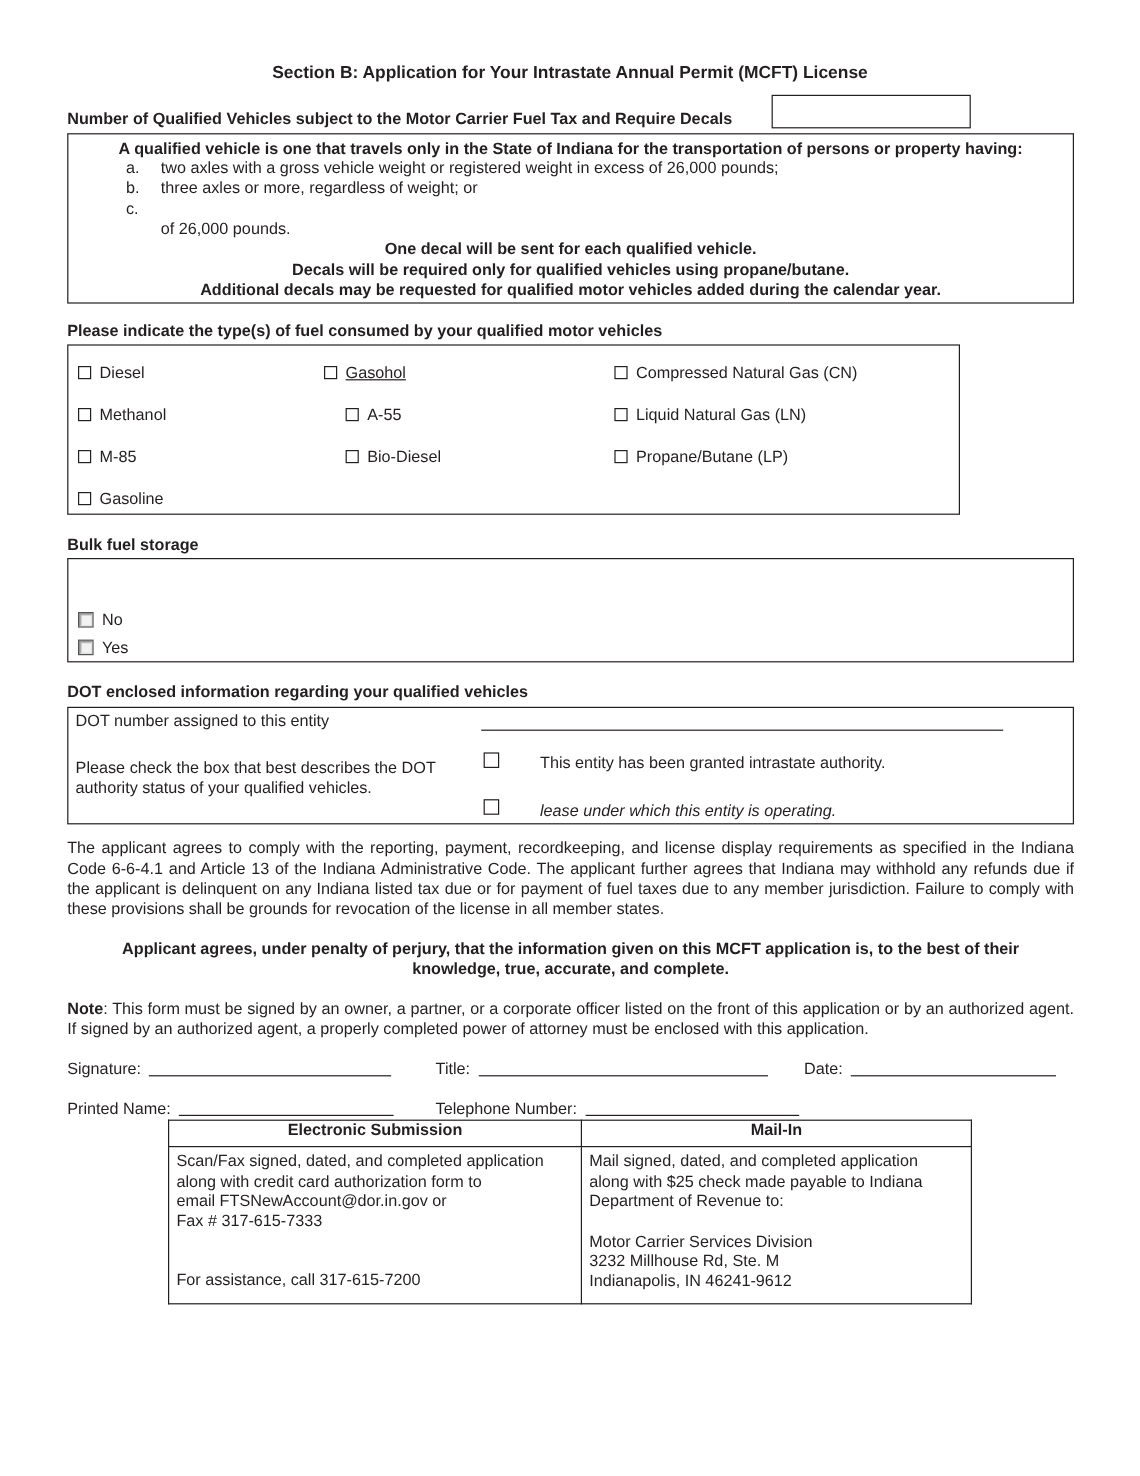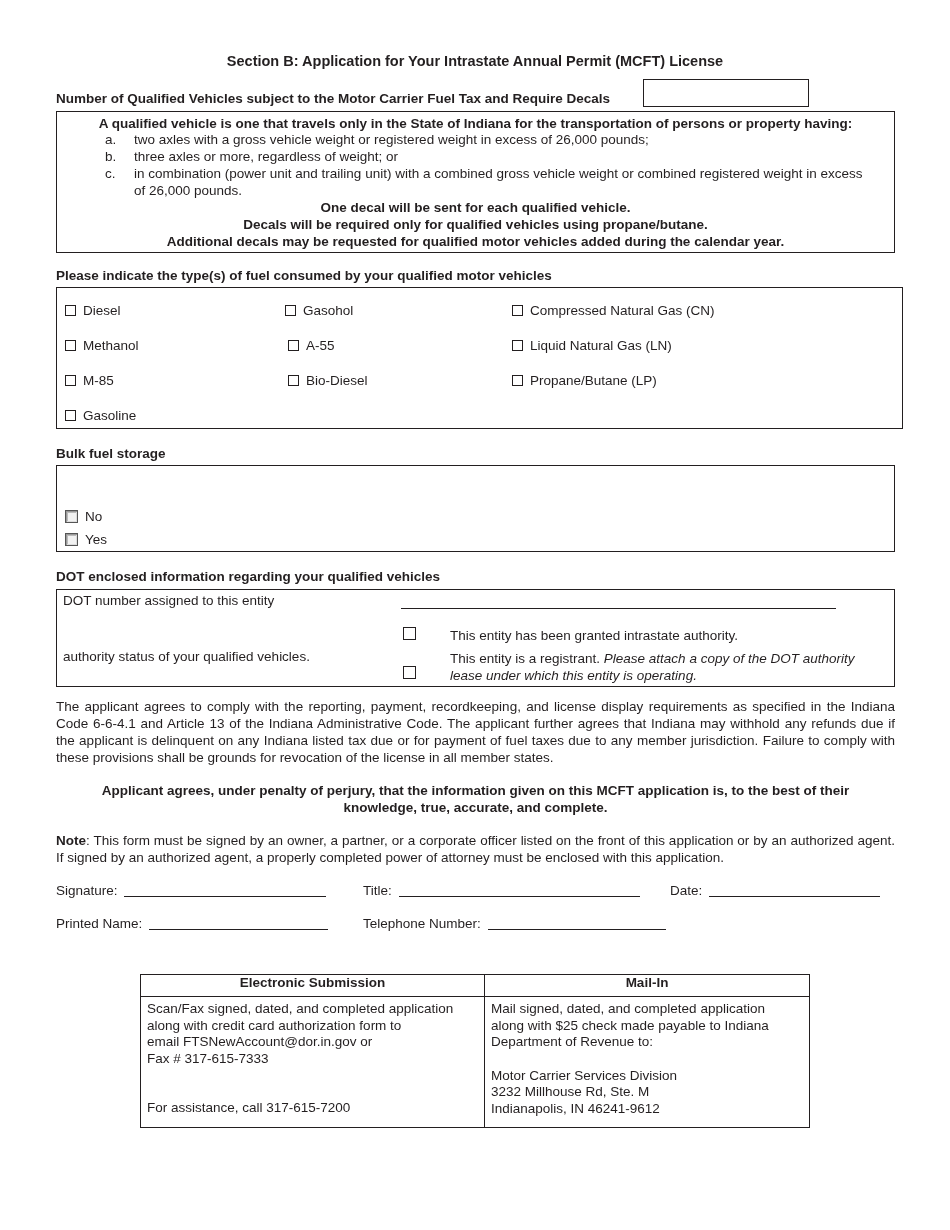--- a/index.html
+++ b/index.html
@@ -18,21 +18,21 @@
   }
   .cb.bevel {
     width: 13px; height: 13px; border: 1px solid #555;
     box-shadow: inset 1px 1px 0 #999, inset -1px -1px 0 #ddd, inset 2px 2px 0 #bbb;
     background: #f2f2f2; vertical-align: -2px;
   }
   .fuel-item { position: absolute; white-space: nowrap; }
   .line { line-height: 17px; }
   .center { text-align: center; }
   .uline { display: inline-block; border-bottom: 1px solid #231f20; height: 13px; vertical-align: -2px; }
-  table.sub { border-collapse: collapse; position: absolute; left: 140px; top: 974px; width: 670px; border-radius: 31px; }
+  table.sub { border-collapse: collapse; position: absolute; left: 140px; top: 933px; width: 670px; border-radius: 31px; }
   table.sub th, table.sub td { border: 1px solid #231f20; vertical-align: top; font-size: 13.5px; }
   table.sub th { height: 21px; padding: 0; font-weight: bold; }
   table.sub td { padding: 4px 6px; line-height: 16.5px; height: 131px; box-sizing: border-box; }
   .it { font-style: italic; }
   .para { line-height: 17px; text-align: justify; text-align-last: left; }
 </style>
 </head>
 <body>
 
 <div class="abs title">Section B: Application for Your Intrastate Annual Permit (MCFT) License</div>
@@ -40,31 +40,30 @@
 <div class="abs hdr" style="left:56px; top:91px;">Number of Qualified Vehicles subject to the Motor Carrier Fuel Tax and Require Decals</div>
 <div class="abs box" style="left:643px; top:79px; width:166px; height:28px; cursor:text;"></div>
 
 <div class="abs box" style="left:56px; top:111px; width:839px; height:142px;">
   <div class="abs bold line" style="left:0; top:3px; width:837px; text-align:center;">A qualified vehicle is one that travels only in the State of Indiana for the transportation of persons or property having:</div>
   <div class="abs line" style="left:48px; top:19px;">a.</div>
   <div class="abs line" style="left:77px; top:19px;">two axles with a gross vehicle weight or registered weight in excess of 26,000 pounds;</div>
   <div class="abs line" style="left:48px; top:36px;">b.</div>
   <div class="abs line" style="left:77px; top:36px;">three axles or more, regardless of weight; or</div>
   <div class="abs line" style="left:48px; top:53px;">c.</div>
-  <div class="abs line" style="left:77px; top:53px;">in combination (power unit and trailing unit) with a combined gross vehicle weight or combined registered weight in excess</div>
   <div class="abs line" style="left:77px; top:70px;">of 26,000 pounds.</div>
   <div class="abs bold line center" style="left:0; top:104px; width:837px;">Decals will be required only for qualified vehicles using propane/butane.</div>
   <div class="abs bold line center" style="left:0; top:87px; width:837px;">One decal will be sent for each qualified vehicle.</div>
   <div class="abs bold line center" style="left:0; top:121px; width:837px;">Additional decals may be requested for qualified motor vehicles added during the calendar year.</div>
 </div>
 
 <div class="abs hdr" style="left:56px; top:268px;">Please indicate the type(s) of fuel consumed by your qualified motor vehicles</div>
-<div class="abs box" style="left:56px; top:287px; width:847px; height:142px;">
+<div class="abs box" style="left:56px; top:287px; width:744px; height:142px;">
   <label class="fuel-item" style="left:8px; top:15px;"><span class="cb"></span><span>Diesel</span></label>
-  <label class="fuel-item" style="left:228px; top:15px;"><span class="cb"></span><span>Gasohol</span></label>
+  <label class="fuel-item" style="left:213px; top:15px;text-decoration:underline;"><span class="cb"></span><span>Gasohol</span></label>
   <label class="fuel-item" style="left:455px; top:15px;"><span class="cb"></span><span>Compressed Natural Gas (CN)</span></label>
 
   <label class="fuel-item" style="left:8px; top:50px;"><span class="cb"></span><span>Methanol</span></label>
   <label class="fuel-item" style="left:231px; top:50px;"><span class="cb"></span><span>A-55</span></label>
   <label class="fuel-item" style="left:455px; top:50px;"><span class="cb"></span><span>Liquid Natural Gas (LN)</span></label>
 
   <label class="fuel-item" style="left:8px; top:85px;"><span class="cb"></span><span>M-85</span></label>
   <label class="fuel-item" style="left:231px; top:85px;"><span class="cb"></span><span>Bio-Diesel</span></label>
   <label class="fuel-item" style="left:455px; top:85px;"><span class="cb"></span><span>Propane/Butane (LP)</span></label>
 
@@ -74,28 +73,25 @@
 <div class="abs hdr" style="left:56px; top:446px;">Bulk fuel storage</div>
 <div class="abs box" style="left:56px; top:465px; width:839px; height:87px;">
   <label class="fuel-item" style="left:8px; top:43px;"><span class="cb bevel"></span><span>No</span></label>
   <label class="fuel-item" style="left:8px; top:66px;"><span class="cb bevel"></span><span>Yes</span></label>
 </div>
 
 <div class="abs hdr" style="left:56px; top:569px;">DOT enclosed information regarding your qualified vehicles</div>
 <div class="abs box" style="left:56px; top:589px; width:839px; height:98px;">
   <div class="abs" style="left:6px; top:3px;">DOT number assigned to this entity</div>
   <div class="abs" style="left:344px; top:4px; width:435px; height:14px; border-bottom:1px solid #231f20; cursor:text;"></div>
+  <div class="abs line" style="left:6px; top:41px;">Please check the box that best describes the DOT</div>
   <div class="abs line" style="left:6px; top:58px;">authority status of your qualified vehicles.</div>
   <span class="abs cb" style="left:346px; top:37px; width:13px; height:13px;"></span>
   <div class="abs" style="left:393px; top:38px;">This entity has been granted intrastate authority.</div>
   <span class="abs cb" style="left:346px; top:76px; width:13px; height:13px;"></span>
-  <div class="abs line" style="left:393px; top:60px; white-space:nowrap;">
-    <span>This entity is a registrant.</span>
-    <span class="it">Please attach a copy of the DOT authority</span>
-  </div>
   <div class="abs line it" style="left:393px; top:77px;">lease under which this entity is operating.</div>
 </div>
 
 <div class="abs para" style="left:56px; top:698px; width:839px;">The applicant agrees to comply with the reporting, payment, recordkeeping, and license display requirements as specified in the Indiana Code 6-6-4.1 and Article 13 of the Indiana Administrative Code. The applicant further agrees that Indiana may withhold any refunds due if the applicant is delinquent on any Indiana listed tax due or for payment of fuel taxes due to any member jurisdiction. Failure to comply with these provisions shall be grounds for revocation of the license in all member states.</div>
 
 <div class="abs bold line center" style="left:56px; top:782px; width:839px;">Applicant agrees, under penalty of perjury, that the information given on this MCFT application is, to the best of their</div>
 <div class="abs bold line center" style="left:56px; top:799px; width:839px;">knowledge, true, accurate, and complete.</div>
 
 <div class="abs para" style="left:56px; top:832px; width:839px;">
   <span class="bold">Note</span><span>:  This form must be signed by an owner, a partner, or a corporate officer listed on the front of this application or by an authorized agent. If signed by an authorized agent, a properly completed power of attorney must be enclosed with this application.</span>

